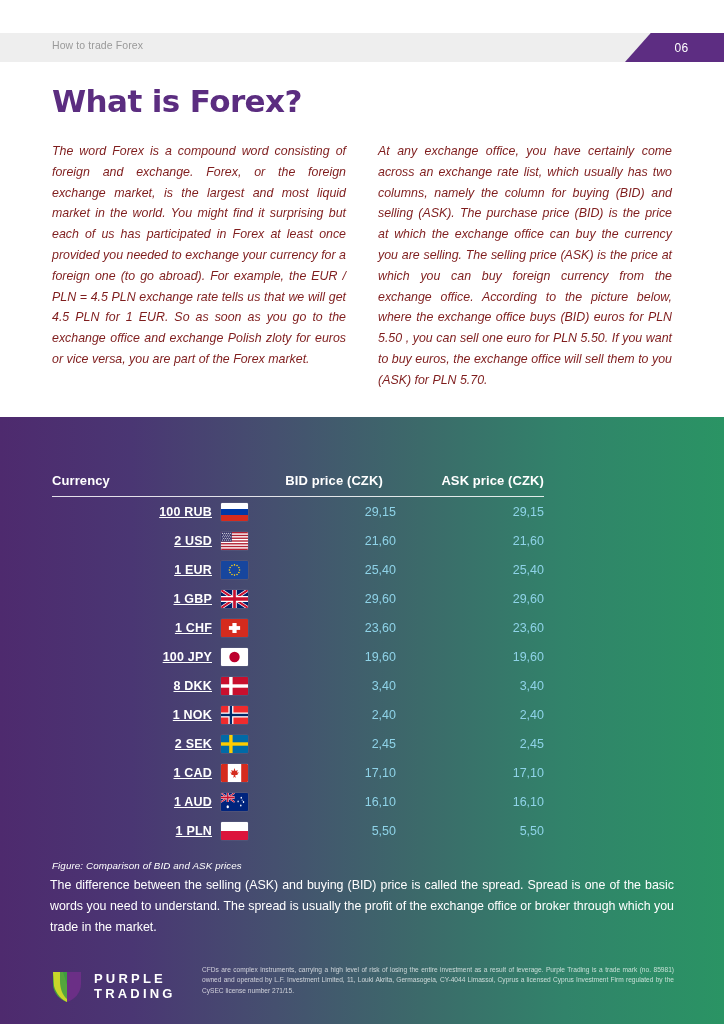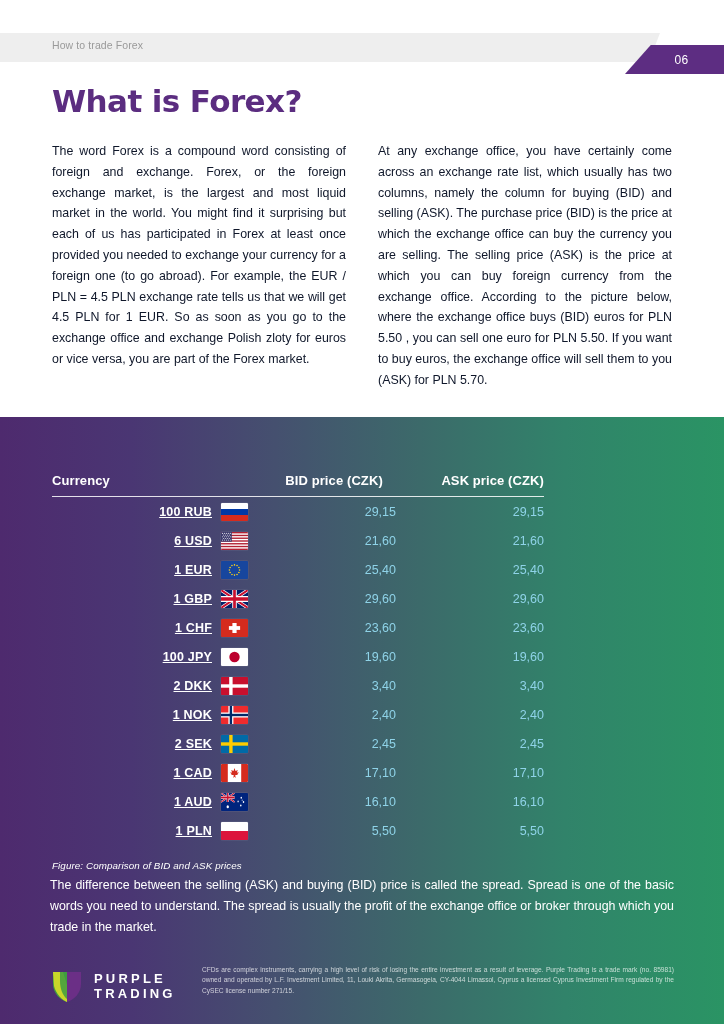--- a/index.html
+++ b/index.html
@@ -11,33 +11,33 @@
     position:relative;
   }
   .page{width:724px;height:920px;position:relative;background:#fff;}
 
   
   .header{position:absolute;left:0;top:33px;width:724px;height:29px;}
   .header-bar{position:absolute;left:0;top:0;width:652px;height:29px;background:#eeeeee;}
   .header-bar-tail{position:absolute;left:620px;top:0;width:40px;height:29px;background:#eeeeee;
       clip-path:polygon(0 0,100% 0,72% 100%,0 100%);}
   .header-title{position:absolute;left:52px;top:6px;font-size:10.5px;color:#9a9a9a;letter-spacing:.1px;}
-  .page-tab{position:absolute;left:625px;top:12px;width:99px;height:29px;background:#5d2d82;
+  .page-tab{position:absolute;left:625px;top:0;width:99px;height:29px;background:#5d2d82;
       clip-path:polygon(26% 0,100% 0,100% 100%,0 100%);}
   .page-num{position:absolute;left:0;top:0;width:99px;height:29px;display:flex;align-items:center;
       justify-content:center;color:#ffffff;font-size:12px;letter-spacing:.4px;padding-left:14px;box-sizing:border-box;}
 
   
   .title{position:absolute;left:52px;top:83px;font-size:31px;font-weight:bold;color:#5b2d80;
       letter-spacing:-0.6px;font-family:"DejaVu Sans", sans-serif;}
 
   
   .cols{position:absolute;left:52px;top:141px;width:620px;display:flex;gap:32px;}
-  .col{width:294px;font-size:12.4px;line-height:20.8px;color:#0f172a;text-align:justify;
-      text-justify:inter-word;}
+  .col{width:294px;font-size:12.4px;line-height:20.8px;color:#7f1d1d;text-align:justify;
+      text-justify:inter-word;font-style:italic;}
 
   
   .panel{position:absolute;left:0;top:417px;width:724px;height:607px;
       background:linear-gradient(90deg,#4e2a6e 0%,#4a3673 18%,#45506f 38%,#3c6a6a 58%,#31836a 78%,#2a9464 100%);}
 
   
   .table{position:absolute;left:52px;top:45px;width:492px;}
   .thead{display:flex;align-items:flex-end;height:26px;gap:12px;}
   .th{color:#ffffff;font-size:13px;font-weight:bold;letter-spacing:.1px;}
   .th-cur{width:196px;text-align:left;}
@@ -105,21 +105,21 @@
                   <rect width="9" height="2" y="0" fill="#ffffff"></rect>
                   <rect width="9" height="2" y="2" fill="#0039a6"></rect>
                   <rect width="9" height="2" y="4" fill="#d52b1e"></rect>
                 </svg></span>
             </div>
             <div class="cell-bid">29,15</div>
             <div class="cell-ask">29,15</div>
           </div>
           <div class="trow">
             <div class="cell-cur">
-              <span class="cur-label">6 USD</span>
+              <span class="cur-label">2 USD</span>
               <span class="flag"><svg viewBox="0 0 26 14" preserveAspectRatio="none" width="27" height="18">
                   <rect width="26" height="14" fill="#ffffff"></rect>
                   <g fill="#b22234">
                     <rect y="0" width="26" height="1.08"></rect>
                     <rect y="2.15" width="26" height="1.08"></rect>
                     <rect y="4.3" width="26" height="1.08"></rect>
                     <rect y="6.46" width="26" height="1.08"></rect>
                     <rect y="8.61" width="26" height="1.08"></rect>
                     <rect y="10.76" width="26" height="1.08"></rect>
                     <rect y="12.92" width="26" height="1.08"></rect>
@@ -209,21 +209,21 @@
               <span class="flag"><svg viewBox="0 0 27 18" preserveAspectRatio="none" width="27" height="18">
                   <rect width="27" height="18" fill="#ffffff"></rect>
                   <circle cx="13.5" cy="9" r="5.2" fill="#bc002d"></circle>
                 </svg></span>
             </div>
             <div class="cell-bid">19,60</div>
             <div class="cell-ask">19,60</div>
           </div>
           <div class="trow">
             <div class="cell-cur">
-              <span class="cur-label">2 DKK</span>
+              <span class="cur-label">8 DKK</span>
               <span class="flag"><svg viewBox="0 0 27 18" preserveAspectRatio="none" width="27" height="18">
                   <rect width="27" height="18" fill="#c8102e"></rect>
                   <rect x="8.2" y="0" width="3.4" height="18" fill="#fff"></rect>
                   <rect x="0" y="7.3" width="27" height="3.4" fill="#fff"></rect>
                 </svg></span>
             </div>
             <div class="cell-bid">3,40</div>
             <div class="cell-ask">3,40</div>
           </div>
           <div class="trow">

